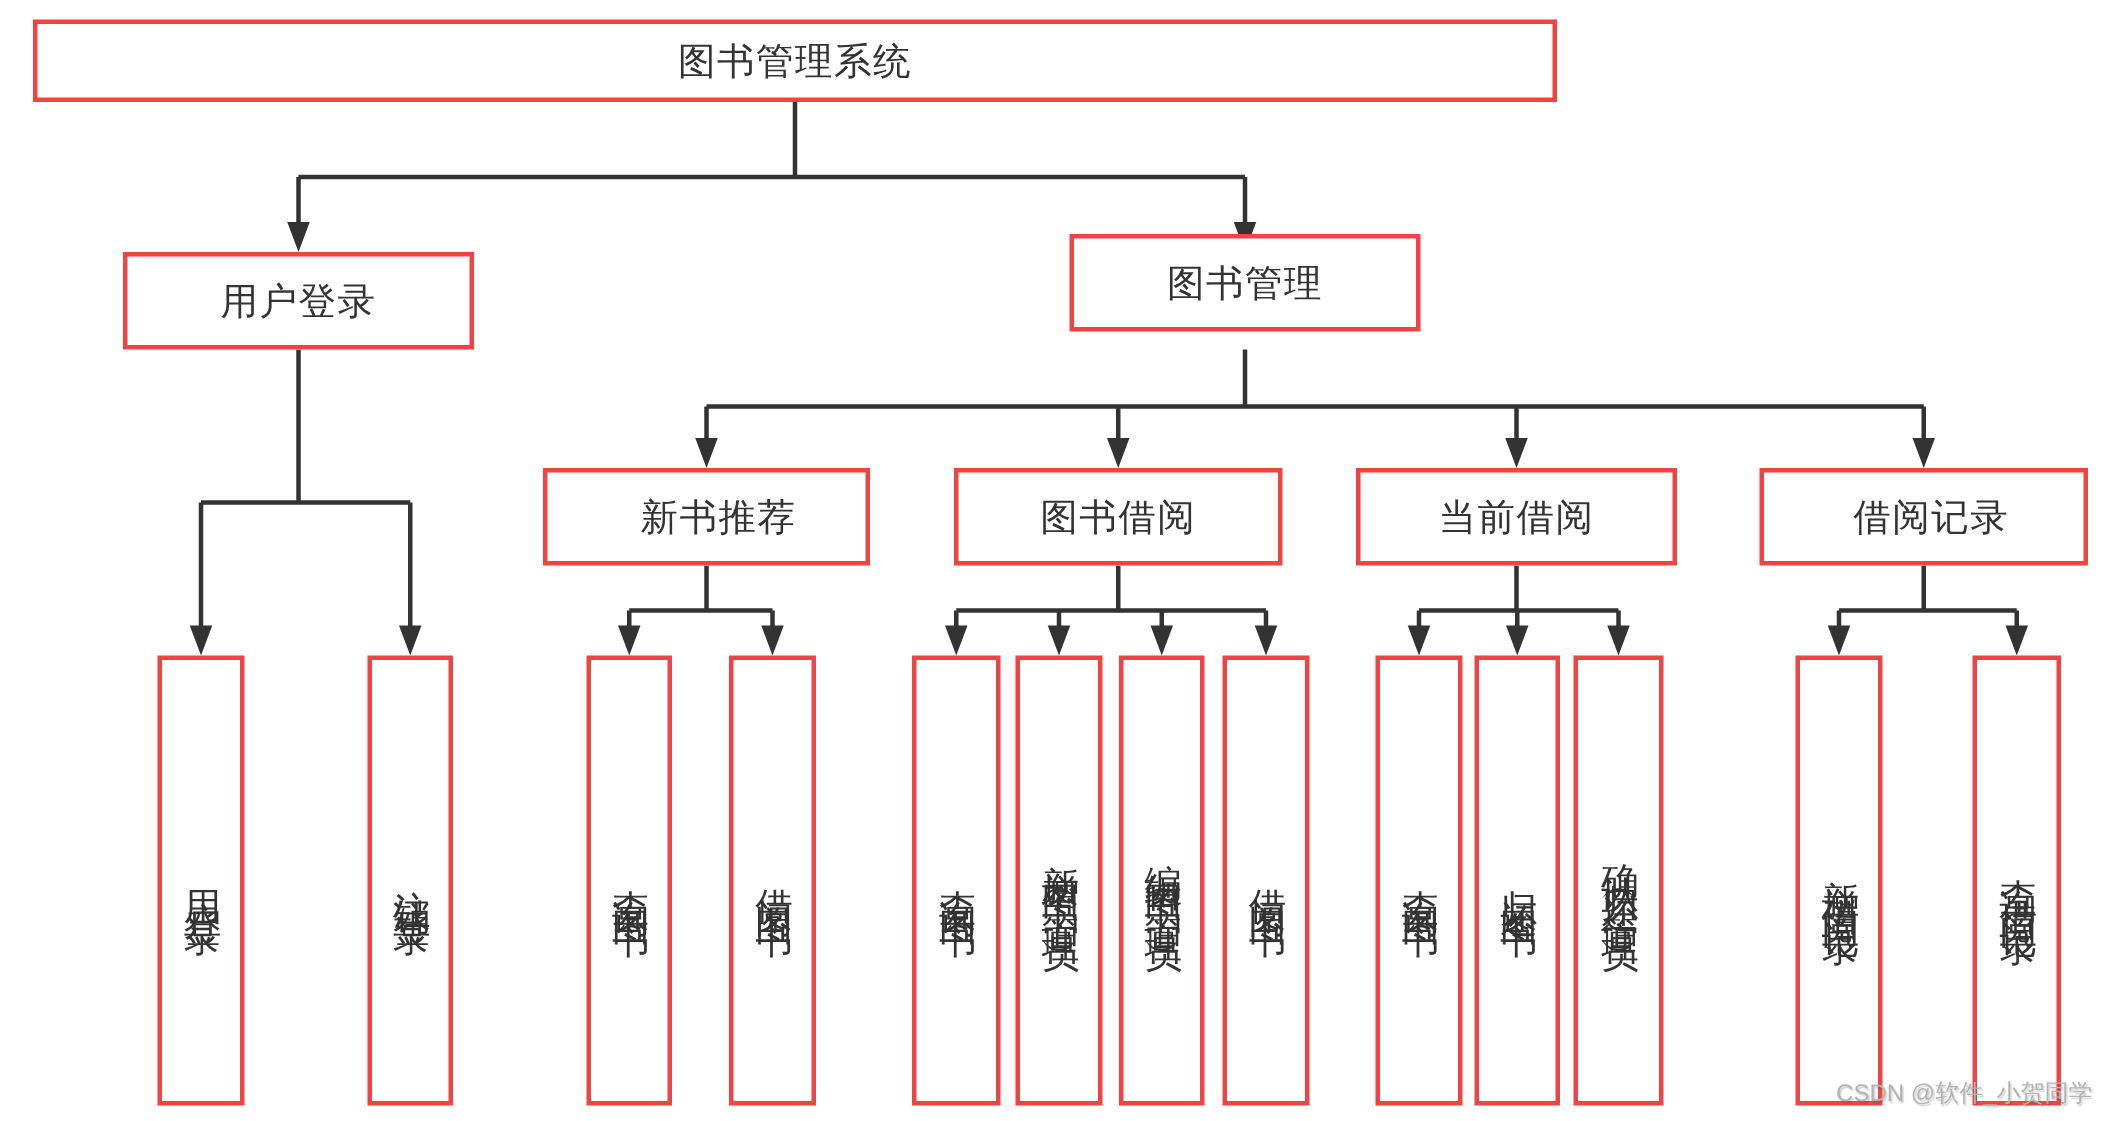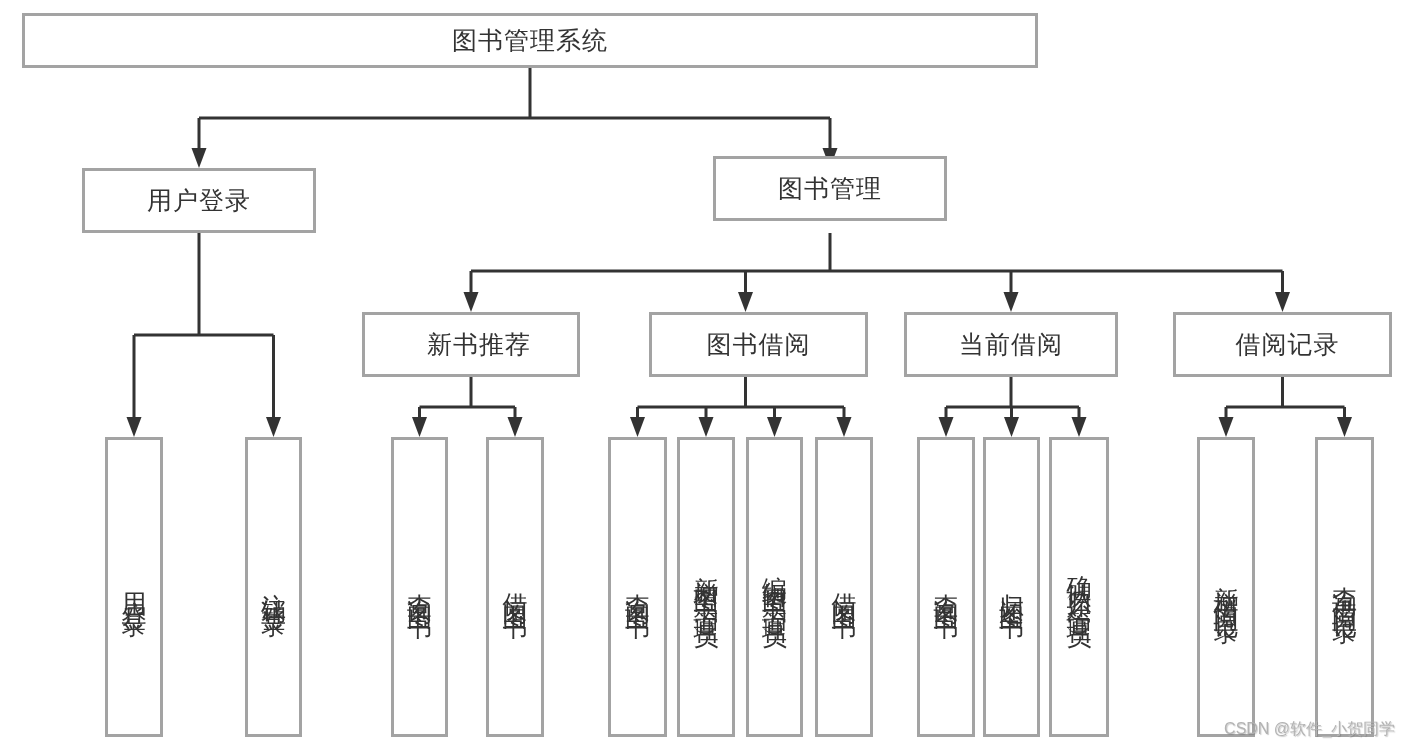--- a/index.html
+++ b/index.html
@@ -29,21 +29,21 @@
     fill: none;
   }
   .wires path.ah {
     fill: #333333;
     stroke: none;
   }
   .box {
     position: absolute;
     box-sizing: border-box;
     background: #ffffff;
-    border: 3px solid #a3a3a3;
+    border: 3px solid #ef4444;
     display: flex;
     align-items: center;
     justify-content: center;
     text-align: center;
   }
   .box.h span {
     font-size: 25px;
     letter-spacing: 1px;
     white-space: nowrap;
   }
@@ -107,21 +107,21 @@
   <div class="box h" style="left:82px; top:168px; width:234px; height:65px;">
     <span>用户登录</span>
   </div>
   <div class="box h" style="left:713px; top:156px; width:234px; height:65px;">
     <span>图书管理</span>
   </div>
 
   <div class="box h" style="left:362px; top:312px; width:218px; height:65px;padding-left:16px;">
     <span>新书推荐</span>
   </div>
-  <div class="box h" style="left:636px; top:312px; width:219px; height:65px;margin-left:13px;">
+  <div class="box h" style="left:636px; top:312px; width:219px; height:65px;">
     <span>图书借阅</span>
   </div>
   <div class="box h" style="left:904px; top:312px; width:214px; height:65px;text-align:center;">
     <span>当前借阅</span>
   </div>
   <div class="box h" style="left:1173px; top:312px; width:219px; height:65px;padding-left:10px;">
     <span>借阅记录</span>
   </div>
 
   <div class="box v" style="left:105px; top:437px; width:58px; height:300px;">

